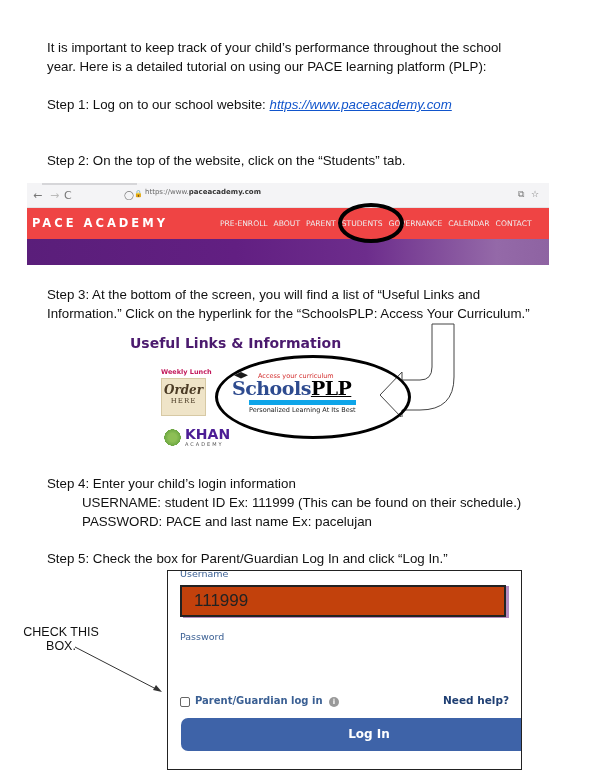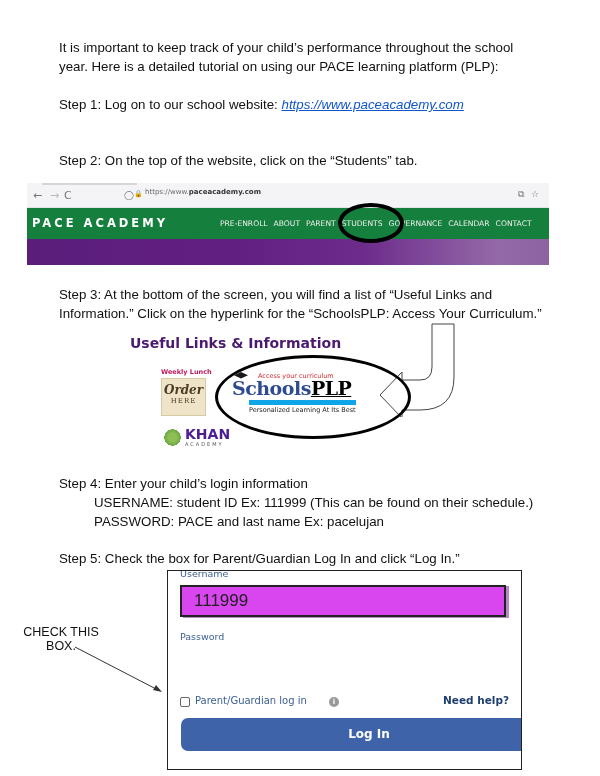--- a/index.html
+++ b/index.html
@@ -1,30 +1,30 @@
 <!DOCTYPE html>
 <html><head>
   <meta charset="utf-8">
   <style>
     * { box-sizing: border-box; margin: 0; padding: 0; }
     html, body { width: 600px; height: 776px; background: #ffffff; overflow: hidden; }
     body { position: relative; font-family: "Liberation Sans", sans-serif; color: #111; font-size: 13px; }
     .abs { position: absolute; }
-    .para { position: absolute; left: 59px; line-height: 19px; font-size: 13.3px; color: #111; white-space: nowrap; }
+    .para { position: absolute; left: 47px; line-height: 19px; font-size: 13.3px; color: #111; white-space: nowrap; }
     .link { color: #1155cc; text-decoration: underline; font-style: italic; }
     .indent { padding-left: 35px; }
 
     
     .shot2 { position: absolute; left: 27px; top: 183px; width: 522px; height: 82px; overflow: hidden; }
     .browserbar { position: absolute; left: 0; top: 0; width: 522px; height: 25px; background: #f4f4f6; border-bottom: 1px solid #e3e3e6; }
     .browserbar .tabline { position: absolute; left: 15px; top: 0; width: 95px; height: 2px; background: #d6d6d9; }
     .nav-ic { position: absolute; top: 6px; font-size: 11px; color: #777; font-family: "DejaVu Sans", sans-serif; }
     .addr { position: absolute; left: 118px; top: 5px; font-size: 7px; color: #666; font-family: "DejaVu Sans", sans-serif; }
     .addr b { color: #333; }
-    .sitenav { position: absolute; left: 0; top: 25px; width: 522px; height: 31px; background: #15803d; }
+    .sitenav { position: absolute; left: 0; top: 25px; width: 522px; height: 31px; background: #ef4444; }
     .brand { position: absolute; left: 5px; top: 8px; color: #fff; font-size: 11.5px; font-weight: bold; letter-spacing: 3px; font-family: "DejaVu Sans", sans-serif; }
     .navitems { position: absolute; left: 193px; top: 11px; display: flex; gap: 6px; }
     .navitems span { color: #eee; font-size: 7.6px; font-family: "DejaVu Sans", sans-serif; letter-spacing: 0; }
     .hero { position: absolute; left: 0; top: 56px; width: 522px; height: 26px; background: linear-gradient(90deg, #5a1e7a 0%, #621f82 40%, #6d2d8c 65%, #9469a8 90%, #8e63a2 100%); }
     .circle-students { position: absolute; left: 311px; top: 20px; width: 66px; height: 40px; border: 4px solid #000; border-radius: 50%; }
 
     
     .useful-title { position: absolute; left: 130px; top: 335px; color: #4b1a6e; font-weight: bold; font-size: 14px; font-family: "DejaVu Sans", sans-serif; }
     .lunch-label { position: absolute; left: 161px; top: 368px; color: #c2185b; font-size: 6.5px; font-weight: bold; font-family: "DejaVu Sans", sans-serif; }
     .order-box { position: absolute; left: 161px; top: 378px; width: 45px; height: 38px; background: #efe4c8; border: 1px solid #d7c9a4; text-align: center; }
@@ -39,25 +39,25 @@
     .plp .acc { color: #d32f2f; font-size: 6.5px; font-family: "DejaVu Sans", sans-serif; position: absolute; left: 26px; top: 0; }
     .plp .cap { position: absolute; left: 2px; top: 0; width: 14px; height: 8px; background: #1a1a1a; clip-path: polygon(50% 0, 100% 40%, 50% 80%, 0 40%); }
     .plp .logo { position: absolute; left: 0; top: 5px; font-family: "DejaVu Serif", serif; font-weight: bold; font-size: 19px; letter-spacing: -0.5px; }
     .plp .logo .s { color: #2e4b8f; }
     .plp .logo .p { color: #000000; text-decoration: underline; }
     .plp .tag { position: absolute; left: 17px; top: 28px; font-size: 6.5px; color: #222; font-family: "DejaVu Sans", sans-serif; border-top: 5px solid #0ea5e9; padding-top: 1px; white-space: nowrap; }
 
     
     .loginbox { position: absolute; left: 167px; top: 570px; width: 355px; height: 200px; border: 1px solid #222; background: #fff; overflow: hidden; }
     .lb-label { position: absolute; left: 12px; font-family: "DejaVu Sans", sans-serif; font-size: 9.5px; color: #3a5f93; }
-    .lb-input { position: absolute; left: 12px; width: 326px; height: 32px; background: #d946ef; border: 2px solid #222; font-family: "Liberation Sans", sans-serif; font-size: 17px; color: #222; padding: 4px 0 0 12px; }
+    .lb-input { position: absolute; left: 12px; width: 326px; height: 32px; background: #c2410c; border: 2px solid #222; font-family: "Liberation Sans", sans-serif; font-size: 17px; color: #222; padding: 4px 0 0 12px; }
     .lb-input.u { box-shadow: 3px 1px 0 #b48bc0; }
     .lb-input.p { box-shadow: 4px 0 0 #c9d9ee; }
     .lb-check { position: absolute; left: 12px; top: 126px; width: 10px; height: 10px; border: 1px solid #666; border-radius: 2px; background: #fff; }
-    .lb-checklabel { position: absolute; left: 27px; top: 124px; font-family: "DejaVu Sans", sans-serif; font-size: 10px; color: #3a5f93; }
+    .lb-checklabel { position: absolute; left: 27px; top: 124px; font-family: "DejaVu Sans", sans-serif; font-size: 10px; color: #3a5f93; font-weight: bold; }
     .lb-info { position: absolute; left: 161px; top: 126px; width: 10px; height: 10px; border-radius: 50%; background: #999; color: #fff; font-size: 7px; text-align: center; line-height: 10px; font-family: "DejaVu Sans", sans-serif; font-weight: bold; }
     .lb-help { position: absolute; right: 12px; top: 123px; font-family: "DejaVu Sans", sans-serif; font-size: 10.5px; font-weight: bold; color: #1f3f73; }
     .lb-button { position: absolute; left: 13px; top: 147px; width: 376px; height: 33px; background: #3e63a8; border-radius: 7px; color: #fff; font-family: "DejaVu Sans", sans-serif; font-weight: bold; font-size: 12px; text-align: center; line-height: 33px; }
 
     .checkthis { position: absolute; left: 18px; top: 625px; font-size: 12.5px; color: #111; text-align: center; line-height: 14px; width: 86px; }
   </style>
 </head>
 <body>
 
 <div class="para" style="top:38px;">It is important to keep track of your child’s performance throughout the school</div>

